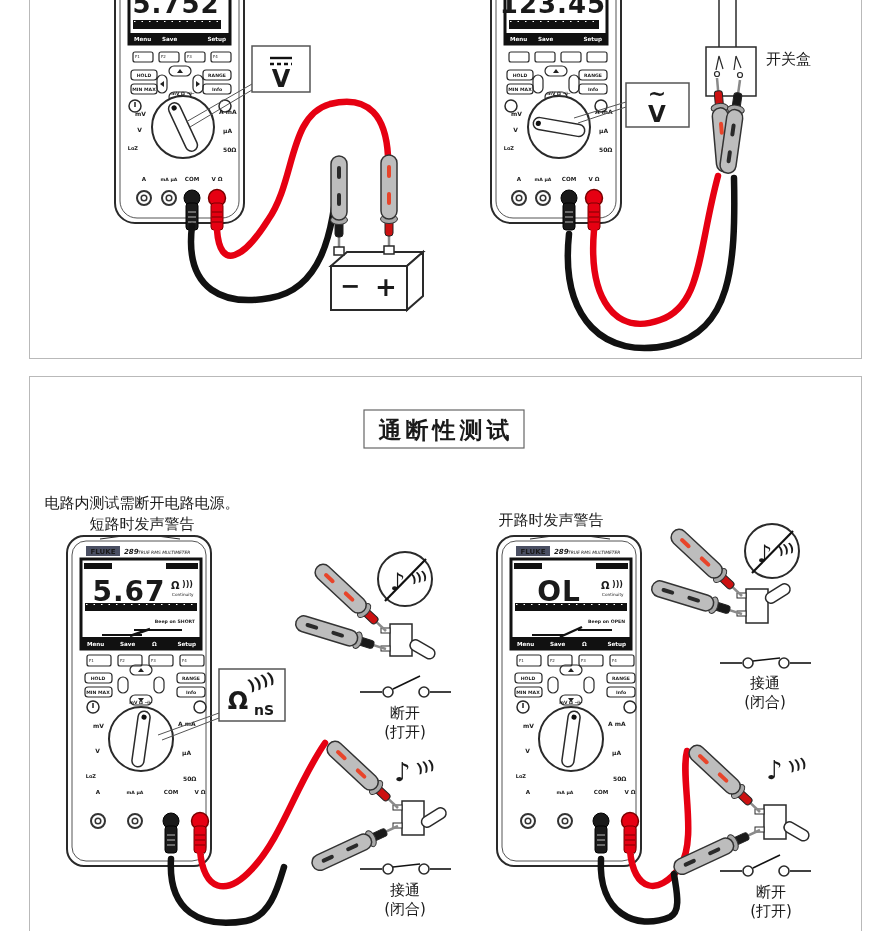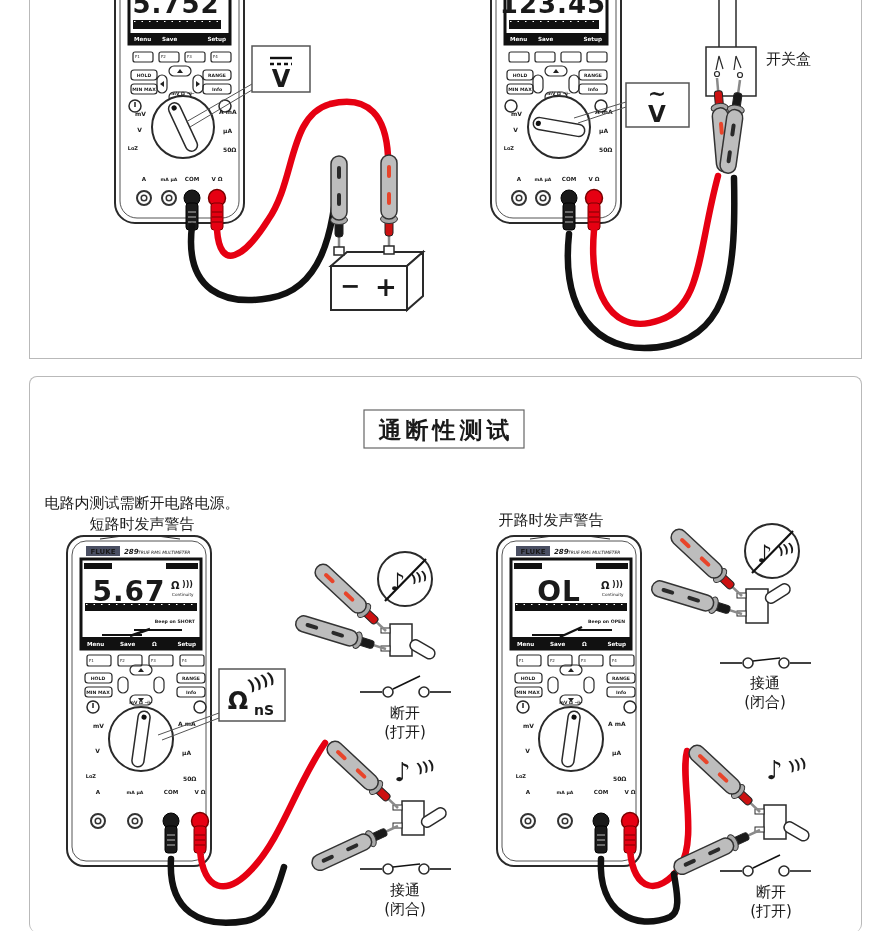--- a/index.html
+++ b/index.html
@@ -2,21 +2,21 @@
 <html><head>
 <meta charset="utf-8">
 <style>
   html,body{margin:0;padding:0;}
   body{
     width:890px;height:931px;position:relative;overflow:hidden;
     background:#ffffff;font-family:"DejaVu Sans",sans-serif;
   }
   .panel{position:absolute;background:#fff;border:1px solid #b9b9b9;overflow:hidden;}
   #panel-top{left:29px;top:0;width:831px;height:358px;border-top:none;text-align:right;}
-  #panel-bottom{left:29px;top:376px;width:831px;height:555px;border-bottom:none;border-radius:8px;}
+  #panel-bottom{left:29px;top:376px;width:831px;height:555px;border-bottom:none;}
   svg{position:absolute;left:0;top:0;}
   svg text{font-family:"DejaVu Sans",sans-serif;fill:#1a1a1a;}
   .lcd{font-weight:700;letter-spacing:1px;}
   .tiny{font-size:4.6px;font-weight:700;}
   .skey{font-size:5.6px;font-weight:700;fill:#ffffff;}
   .dlab{font-size:6px;font-weight:700;}
   .jlab{font-size:5.6px;font-weight:700;}
   .cjk{font-size:15px;}
   .title-cjk{font-size:23px;font-weight:700;letter-spacing:4px;}
   .ol{fill:none;stroke:#2a2a2a;}

